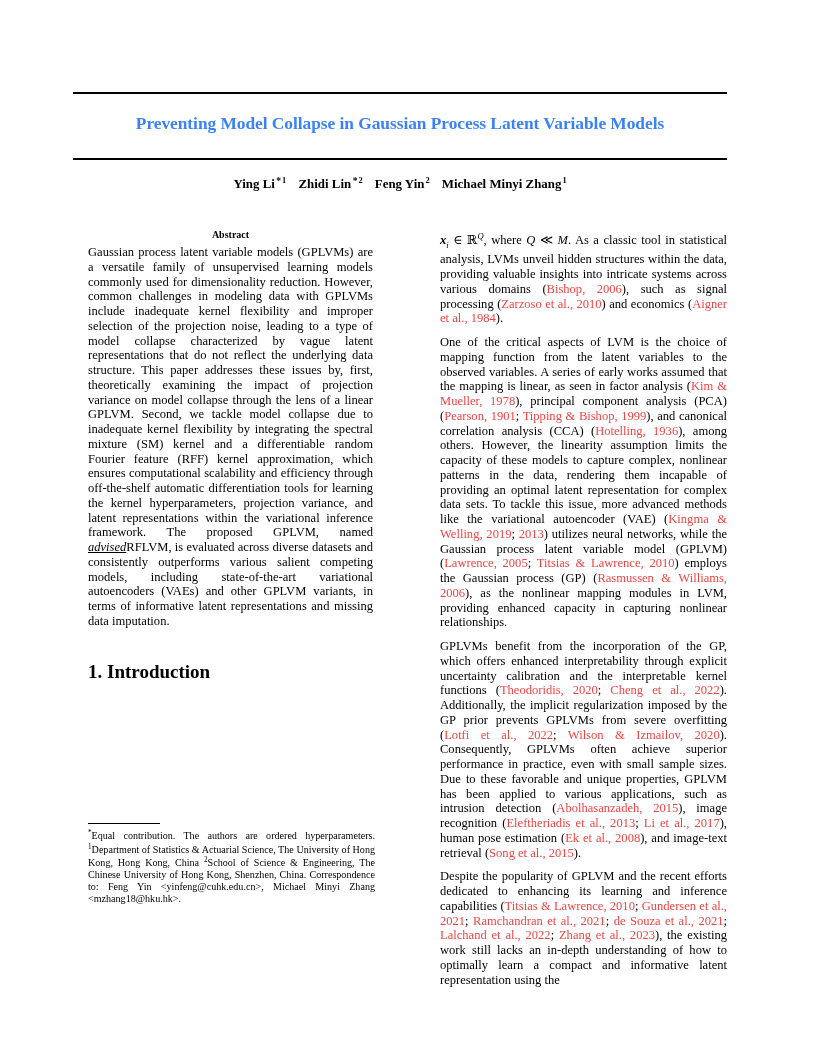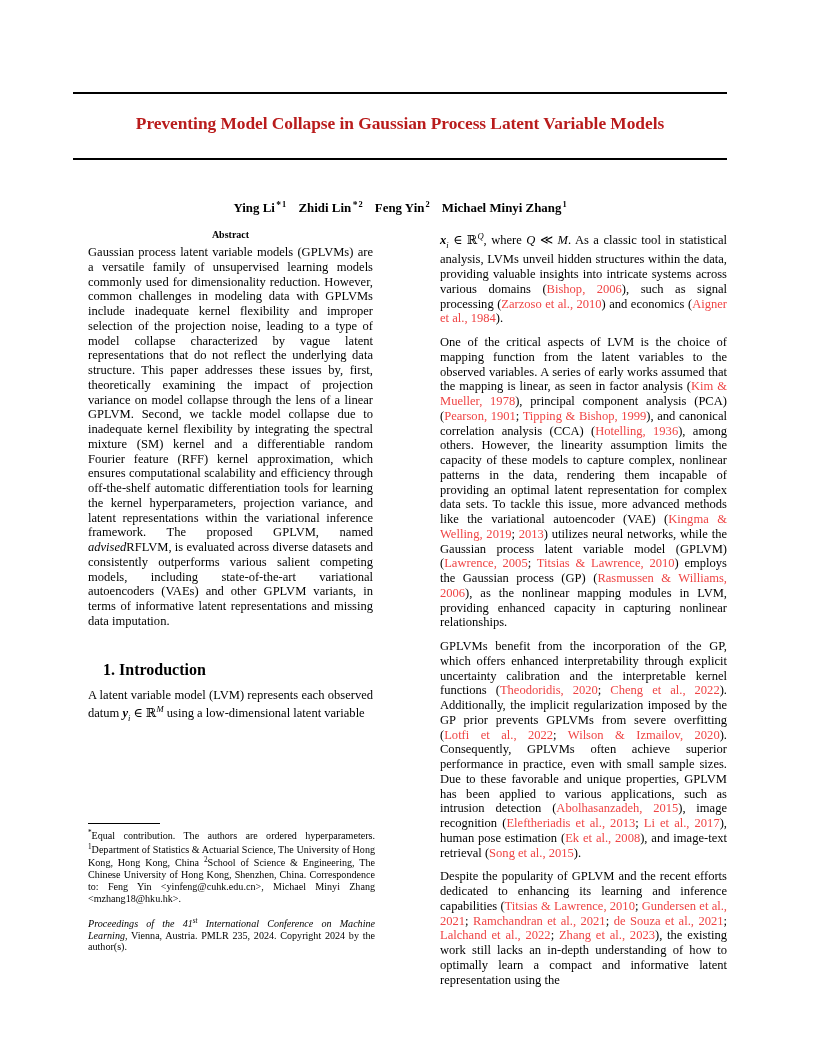--- a/index.html
+++ b/index.html
@@ -32,27 +32,27 @@
 
   #paper-title {
     position: absolute;
     left: 73px;
     top: 113px;
     width: 654px;
     text-align: center;
     font-size: 17.4px;
     font-weight: bold;
     letter-spacing: -0.05px;
-    color: #b91c1c;
+    color: #3b82f6;
   }
 
   #authors {
     position: absolute;
     left: 73px;
-    top: 200px;
+    top: 176px;
     width: 654px;
     text-align: center;
     font-size: 12.9px;
     font-weight: bold;
     white-space: nowrap;
   }
   #authors .aname { margin: 0 0px; }
   #authors .sep { display: inline-block; width: 9px; }
   .sup {
     font-size: 8.4px;
@@ -95,27 +95,27 @@
     margin: 0 0 9px 0;
     hyphens: manual;
   }
   .abstract-par {
     font-size: 12.55px;
     line-height: 14.75px;
     text-align: justify;
     margin: 0;
   }
   .section-heading {
-    font-size: 16px;
-    font-weight: bold;
-    margin: 0 0 9px 15px;
+    font-size: 19px;
+    font-weight: bold;
+    margin: 0 0 9px 0;
     text-align: left;
   }
   .cite { color: #ef4444; }
-  .it   { font-style: italic; }
+  .it   { font-style: italic; text-decoration: underline; }
   .mathvar { font-style: italic; font-family: "Liberation Serif", serif; }
   .bfmath { font-weight: bold; }
 
   
   #footnote-rule {
     position: absolute;
     left: 88px;
     top: 823px;
     width: 72px;
     height: 1.1px;
@@ -172,34 +172,30 @@
   <div id="col-left">
 
     <div class="abstract-heading">Abstract</div>
 
     <div class="abstract-par"><span>Gaussian process latent variable models (GPLVMs) are a versatile family of unsupervised learning models commonly used for dimensionality reduction. However, common challenges in modeling data with GPLVMs include inadequate kernel flexibility and improper selection of the projection noise, leading to a type of model collapse characterized by vague latent representations that do not reflect the underlying data structure. This paper addresses these issues by, first, theoretically examining the impact of projection variance on model collapse through the lens of a linear GPLVM. Second, we tackle model collapse due to inadequate kernel flexibility by integrating the spectral mixture (SM) kernel and a differentiable random Fourier feature (RFF) kernel approximation, which ensures computational scalability and efficiency through off-the-shelf automatic differentiation tools for learning the kernel hyperparameters, projection variance, and latent representations within the variational inference framework. The proposed GPLVM, named </span><span class="it">advised</span><span>RFLVM, is evaluated across diverse datasets and consistently outperforms various salient competing models, including state-of-the-art variational autoencoders (VAEs) and other GPLVM variants, in terms of informative latent representations and missing data imputation.</span></div>
 
     <div style="height:32px"></div>
 
     <div class="section-heading">1. Introduction</div>
 
-    <div class="body-par"><span>A latent variable model (LVM) represents each observed datum </span><span class="bfmath mathvar">y</span><sub class="mathvar" style="font-size:8.6px">i</sub><span> ∈ ℝ</span><sup class="mathvar" style="font-size:8.6px">M</sup><span> using a low-dimensional latent variable</span></div>
 
   </div>
 
   <div id="footnote-rule"></div>
 
   <div id="footnote-block">
     <p><span class="fnsup">*</span><span>Equal contribution. The authors are ordered hyperparameters.</span>
       <span class="fnsup">1</span><span>Department of Statistics &amp; Actuarial Science, The University of Hong Kong, Hong Kong, China </span><span class="fnsup">2</span><span>School of Science &amp; Engineering, The Chinese University of Hong Kong, Shenzhen, China. Correspondence to: Feng Yin &lt;yinfeng@cuhk.edu.cn&gt;, Michael Minyi Zhang &lt;mzhang18@hku.hk&gt;.</span></p>
   </div>
 
-  <div id="proceedings-block">
-    <p><span class="it">Proceedings of the </span><span class="it">41</span><span class="ord">st</span><span class="it"> International Conference on Machine Learning</span><span>, Vienna, Austria. PMLR 235, 2024. Copyright 2024 by the author(s).</span></p>
-  </div>
 
   <div id="col-right">
 
     <div class="body-par"><span class="bfmath mathvar">x</span><sub class="mathvar" style="font-size:8.6px">i</sub><span> ∈ ℝ</span><sup class="mathvar" style="font-size:8.6px">Q</sup><span>, where </span><span class="mathvar">Q</span><span> ≪ </span><span class="mathvar">M</span><span>. As a classic tool in statistical analysis, LVMs unveil hidden structures within the data, providing valuable insights into intricate systems across various domains (</span><span class="cite">Bishop, 2006</span><span>), such as signal processing (</span><span class="cite">Zarzoso et al., 2010</span><span>) and economics (</span><span class="cite">Aigner et al., 1984</span><span>).</span></div>
 
     <div class="body-par"><span>One of the critical aspects of LVM is the choice of mapping function from the latent variables to the observed variables. A series of early works assumed that the mapping is linear, as seen in factor analysis (</span><span class="cite">Kim &amp; Mueller, 1978</span><span>), principal component analysis (PCA) (</span><span class="cite">Pearson, 1901</span><span>; </span><span class="cite">Tipping &amp; Bishop, 1999</span><span>), and canonical correlation analysis (CCA) (</span><span class="cite">Hotelling, 1936</span><span>), among others. However, the linearity assumption limits the capacity of these models to capture complex, nonlinear patterns in the data, rendering them incapable of providing an optimal latent representation for complex data sets. To tackle this issue, more advanced methods like the variational autoencoder (VAE) (</span><span class="cite">Kingma &amp; Welling, 2019</span><span>; </span><span class="cite">2013</span><span>) utilizes neural networks, while the Gaussian process latent variable model (GPLVM) (</span><span class="cite">Lawrence, 2005</span><span>; </span><span class="cite">Titsias &amp; Lawrence, 2010</span><span>) employs the Gaussian process (GP) (</span><span class="cite">Rasmussen &amp; Williams, 2006</span><span>), as the nonlinear mapping modules in LVM, providing enhanced capacity in capturing nonlinear relationships.</span></div>
 
     <div class="body-par"><span>GPLVMs benefit from the incorporation of the GP, which offers enhanced interpretability through explicit uncertainty calibration and the interpretable kernel functions (</span><span class="cite">Theodoridis, 2020</span><span>; </span><span class="cite">Cheng et al., 2022</span><span>). Additionally, the implicit regularization imposed by the GP prior prevents GPLVMs from severe overfitting (</span><span class="cite">Lotfi et al., 2022</span><span>; </span><span class="cite">Wilson &amp; Izmailov, 2020</span><span>). Consequently, GPLVMs often achieve superior performance in practice, even with small sample sizes. Due to these favorable and unique properties, GPLVM has been applied to various applications, such as intrusion detection (</span><span class="cite">Abolhasanzadeh, 2015</span><span>), image recognition (</span><span class="cite">Eleftheriadis et al., 2013</span><span>; </span><span class="cite">Li et al., 2017</span><span>), human pose estimation (</span><span class="cite">Ek et al., 2008</span><span>), and image-text retrieval (</span><span class="cite">Song et al., 2015</span><span>).</span></div>
 
     <div class="body-par"><span>Despite the popularity of GPLVM and the recent efforts dedicated to enhancing its learning and inference capabilities (</span><span class="cite">Titsias &amp; Lawrence, 2010</span><span>; </span><span class="cite">Gundersen et al., 2021</span><span>; </span><span class="cite">Ramchandran et al., 2021</span><span>; </span><span class="cite">de Souza et al., 2021</span><span>; </span><span class="cite">Lalchand et al., 2022</span><span>; </span><span class="cite">Zhang et al., 2023</span><span>), the existing work still lacks an in-depth understanding of how to optimally learn a compact and informative latent representation using the</span></div>

